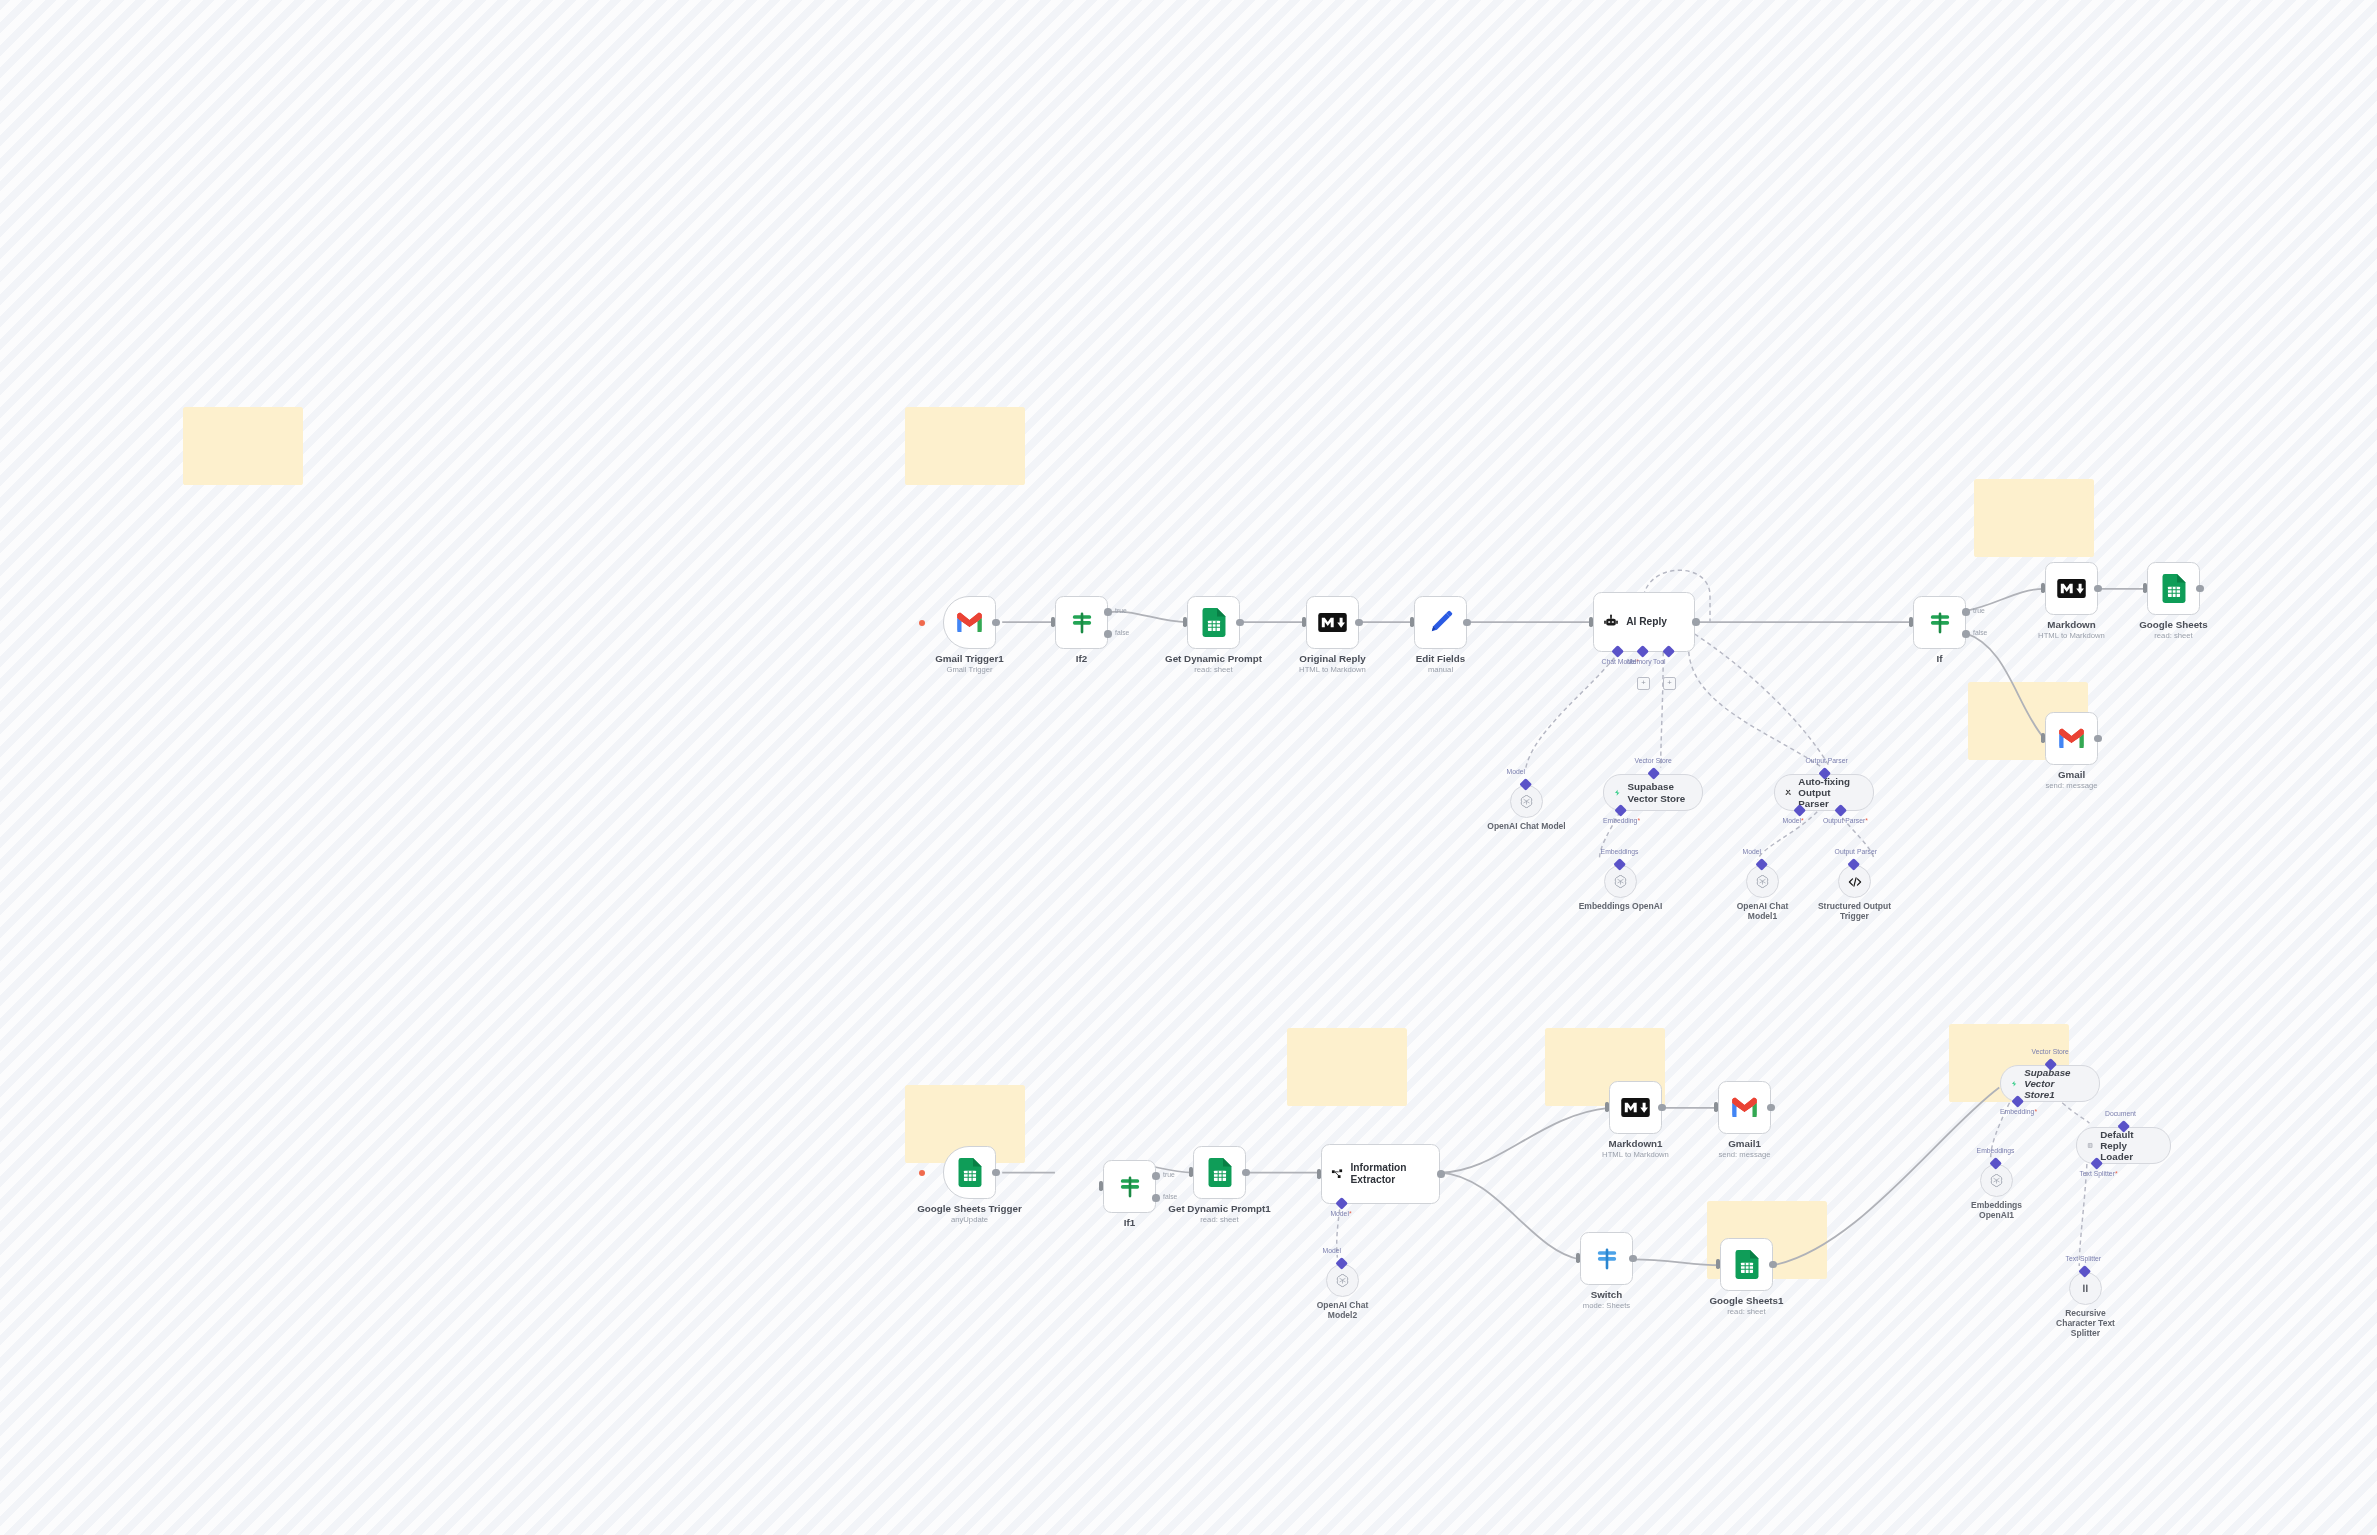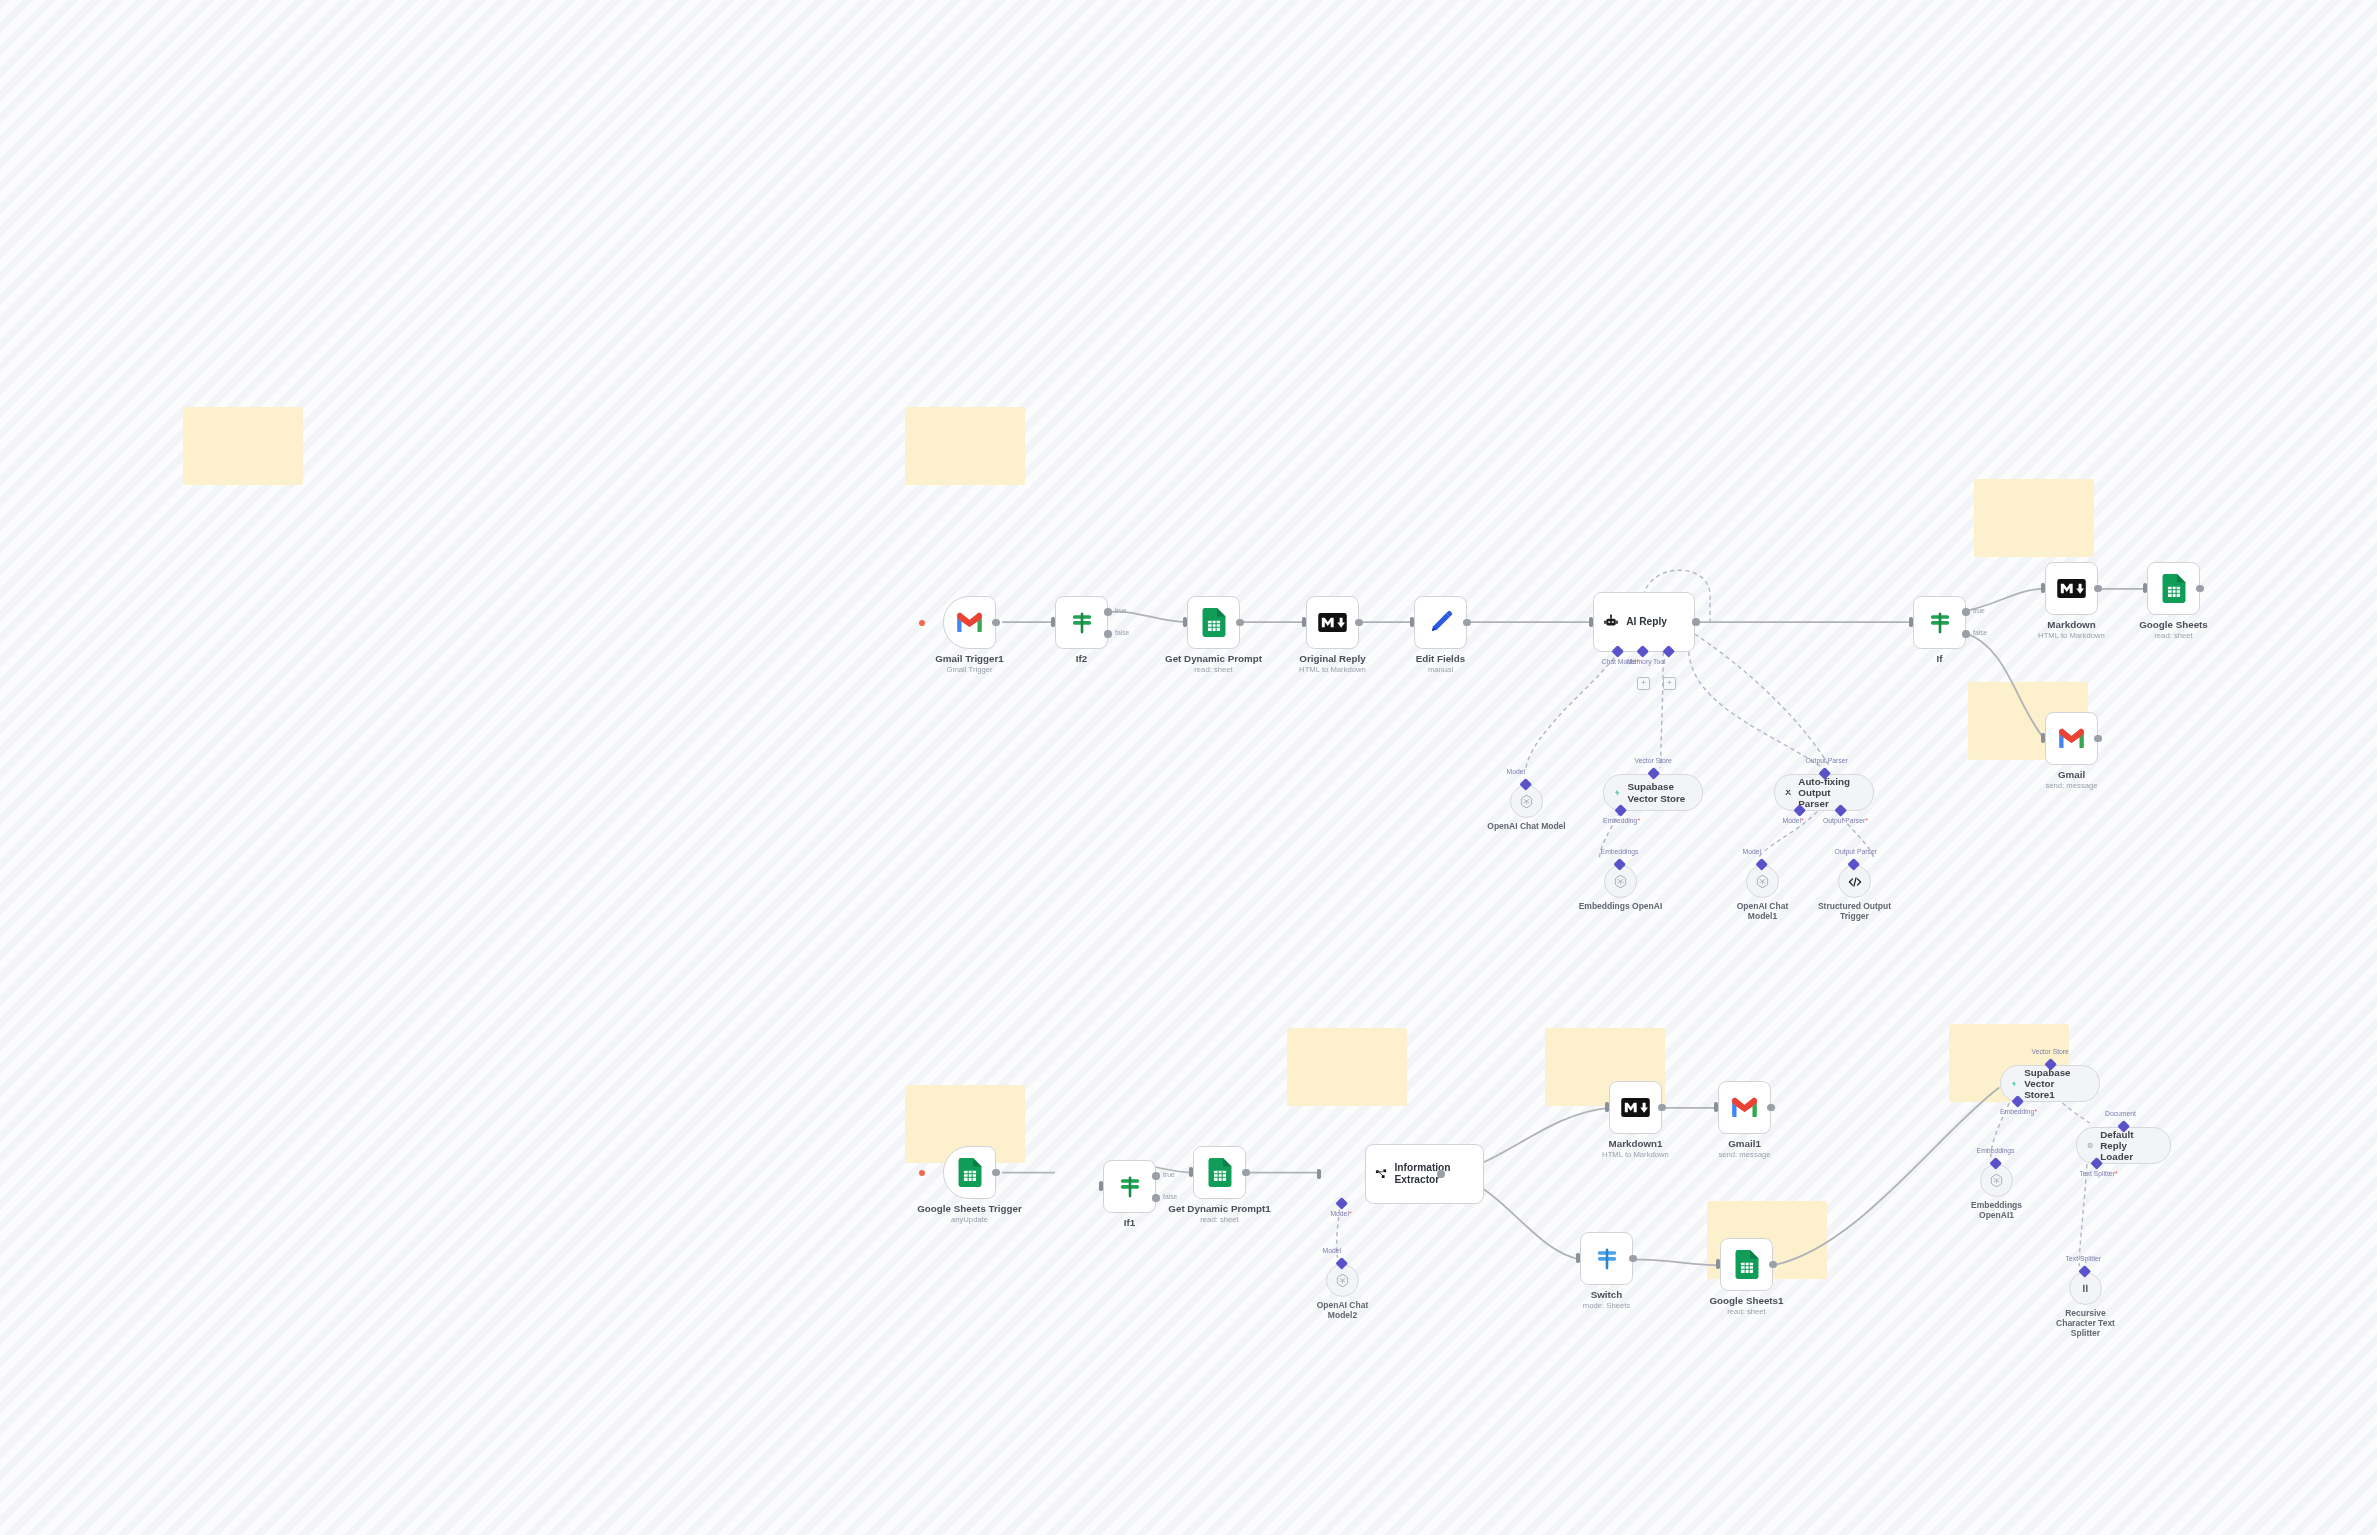--- a/index.html
+++ b/index.html
@@ -410,21 +410,21 @@
         <rect x="9" y="21" width="20" height="17" rx="1" fill="#fff"></rect>
         <path d="M9 26h20M9 32h20M16 21v17M22.5 21v17" stroke="#0f9d58" stroke-width="1.7"></path>
       </svg>
         </div>
         <div class="nlabel">Get Dynamic Prompt1</div>
         <div class="nsub" style="top: 69px;">read: sheet</div>
         <div class="port in" style="left: -4.3px; top: 21px;"></div>
         <div class="port" style="left: 49px; top: 22.5px;"></div>
       </div>
       <div class="node" style="left: 1321px; top: 1144px;">
-        <div class="nbox" style="width: 119px; height: 60px; justify-content: flex-start; padding: 0px 8.5px; gap: 7.7px; margin-left: 44px;">
+        <div class="nbox" style="width: 119px; height: 60px; justify-content: flex-start; padding: 0px 8.5px; gap: 7.7px;">
           <svg class="icon" width="16" height="16" viewBox="0 0 40 40">
         <rect x="3" y="8" width="9" height="9" fill="#171717"></rect>
         <rect x="27" y="5" width="9" height="9" fill="#171717"></rect>
         <rect x="22" y="24" width="9" height="9" fill="#171717"></rect>
         <path d="M12 13h13M13 14l14 13" stroke="#171717" stroke-width="2.6" fill="none"></path>
       </svg>
           <span style="font-size:10.2px;font-weight:600;color:#2f333a;line-height:1.15;">Information Extractor</span>
         </div>
         <div class="nlabel" style="top: 64px;"></div>
         <div class="port in" style="left: -4.3px; top: 25px;"></div>
@@ -498,21 +498,21 @@
           <svg class="icon" width="15" height="15" viewBox="0 0 40 40">
         <path d="M20 4a8 8 0 017 4 8 8 0 016 12 8 8 0 01-6 12 8 8 0 01-14 0 8 8 0 01-6-12 8 8 0 016-12 8 8 0 017-4z" fill="none" stroke="#9aa0ab" stroke-width="2.3"></path>
         <path d="M12 14l8 4.5 8-4.5M20 18.5V28M12 24l8-4.5 8 4.5" fill="none" stroke="#9aa0ab" stroke-width="1.8"></path>
       </svg>
         </div>
         <div class="sublabel wrap">OpenAI Chat Model2</div>
         <div class="portdiamond" style="left: 11px; top: -5.1px;"></div>
         <div class="porttext" style="left: -3.4px; top: -17px;">Model</div>
       </div>
       <div class="node" style="left: 2000px; top: 1065px;">
-        <div class="pill" style="width: 100px; height: 37px;">
+        <div class="pill" style="width: 100px; height: 37px; font-style: italic;">
           <svg class="icon" width="11.5" height="11.5" viewBox="0 0 40 40">
         <path d="M22 2L6 22h12l-2 16L34 18H22z" fill="#3ecf8e"></path>
       </svg>
           <span>Supabase Vector Store1</span>
         </div>
         <div class="portdiamond" style="left: 46px; top: -5.1px;"></div>
         <div class="porttext" style="left: 31.5px; top: -17px;">Vector Store</div>
         <div class="portdiamond" style="left: 12.8px; top: 32px;"></div>
         <div class="porttext" style="left: 0px; top: 43px;">Embedding<span class="req">*</span></div>
       </div>

